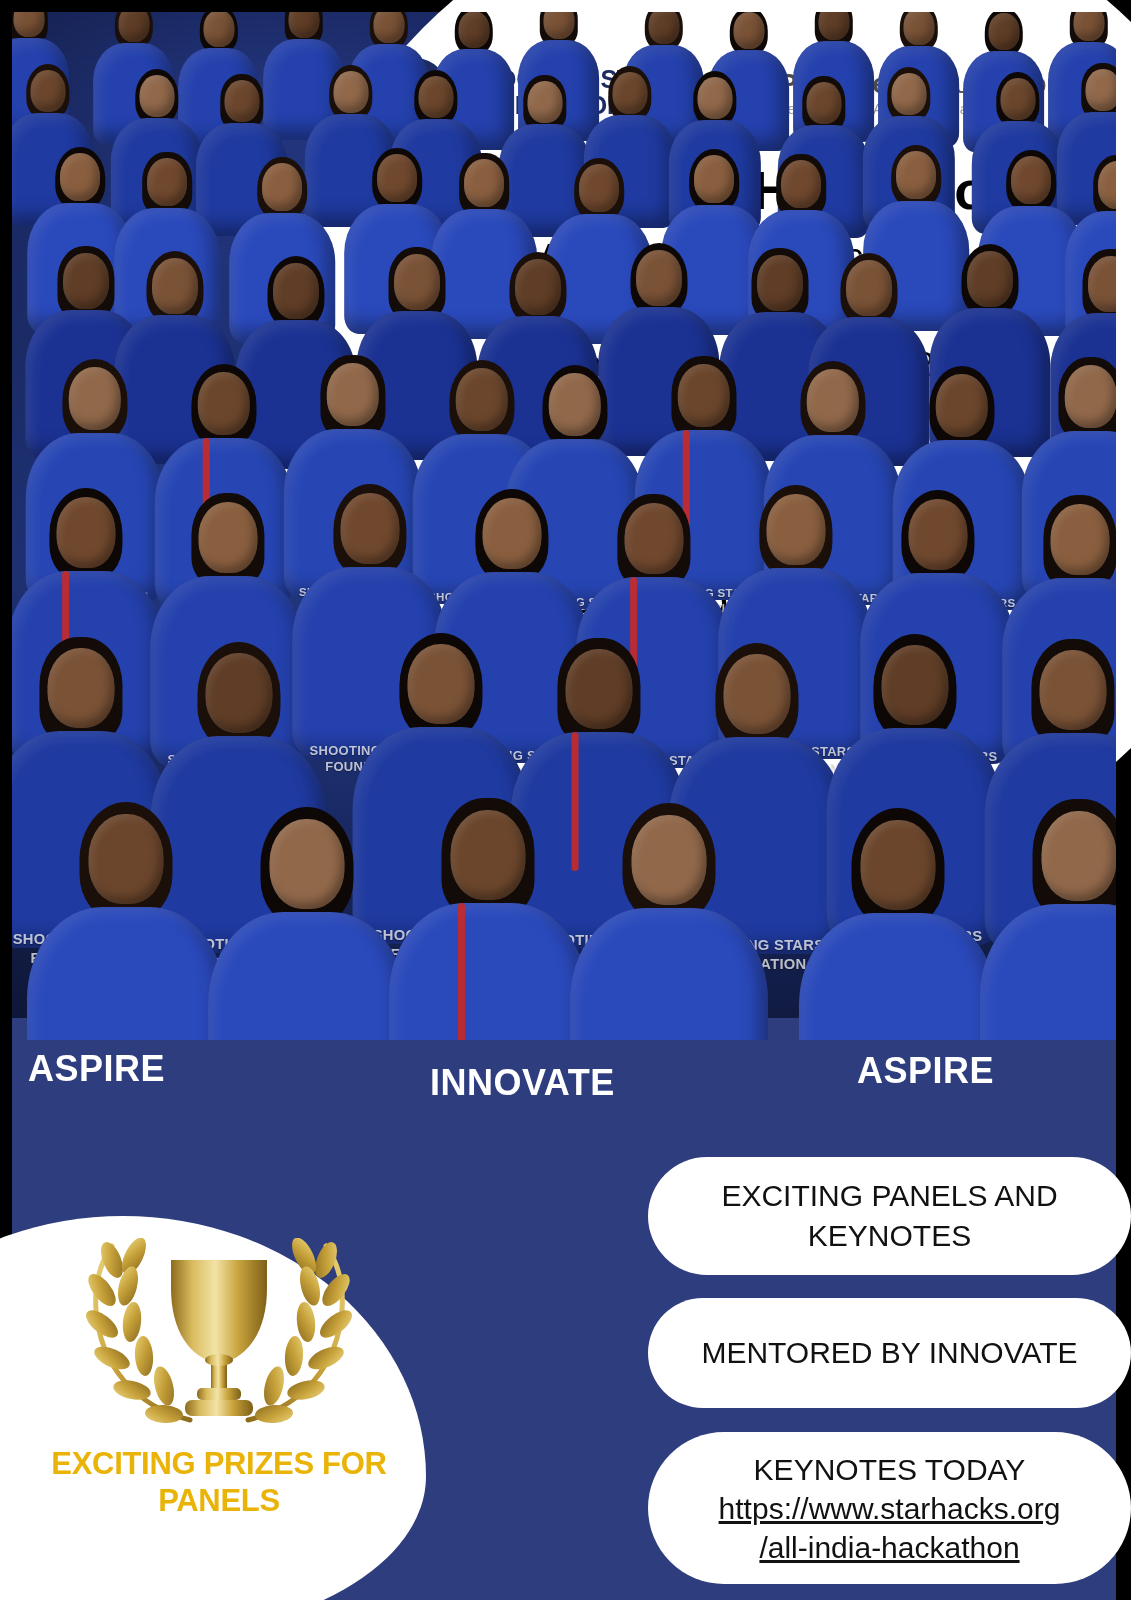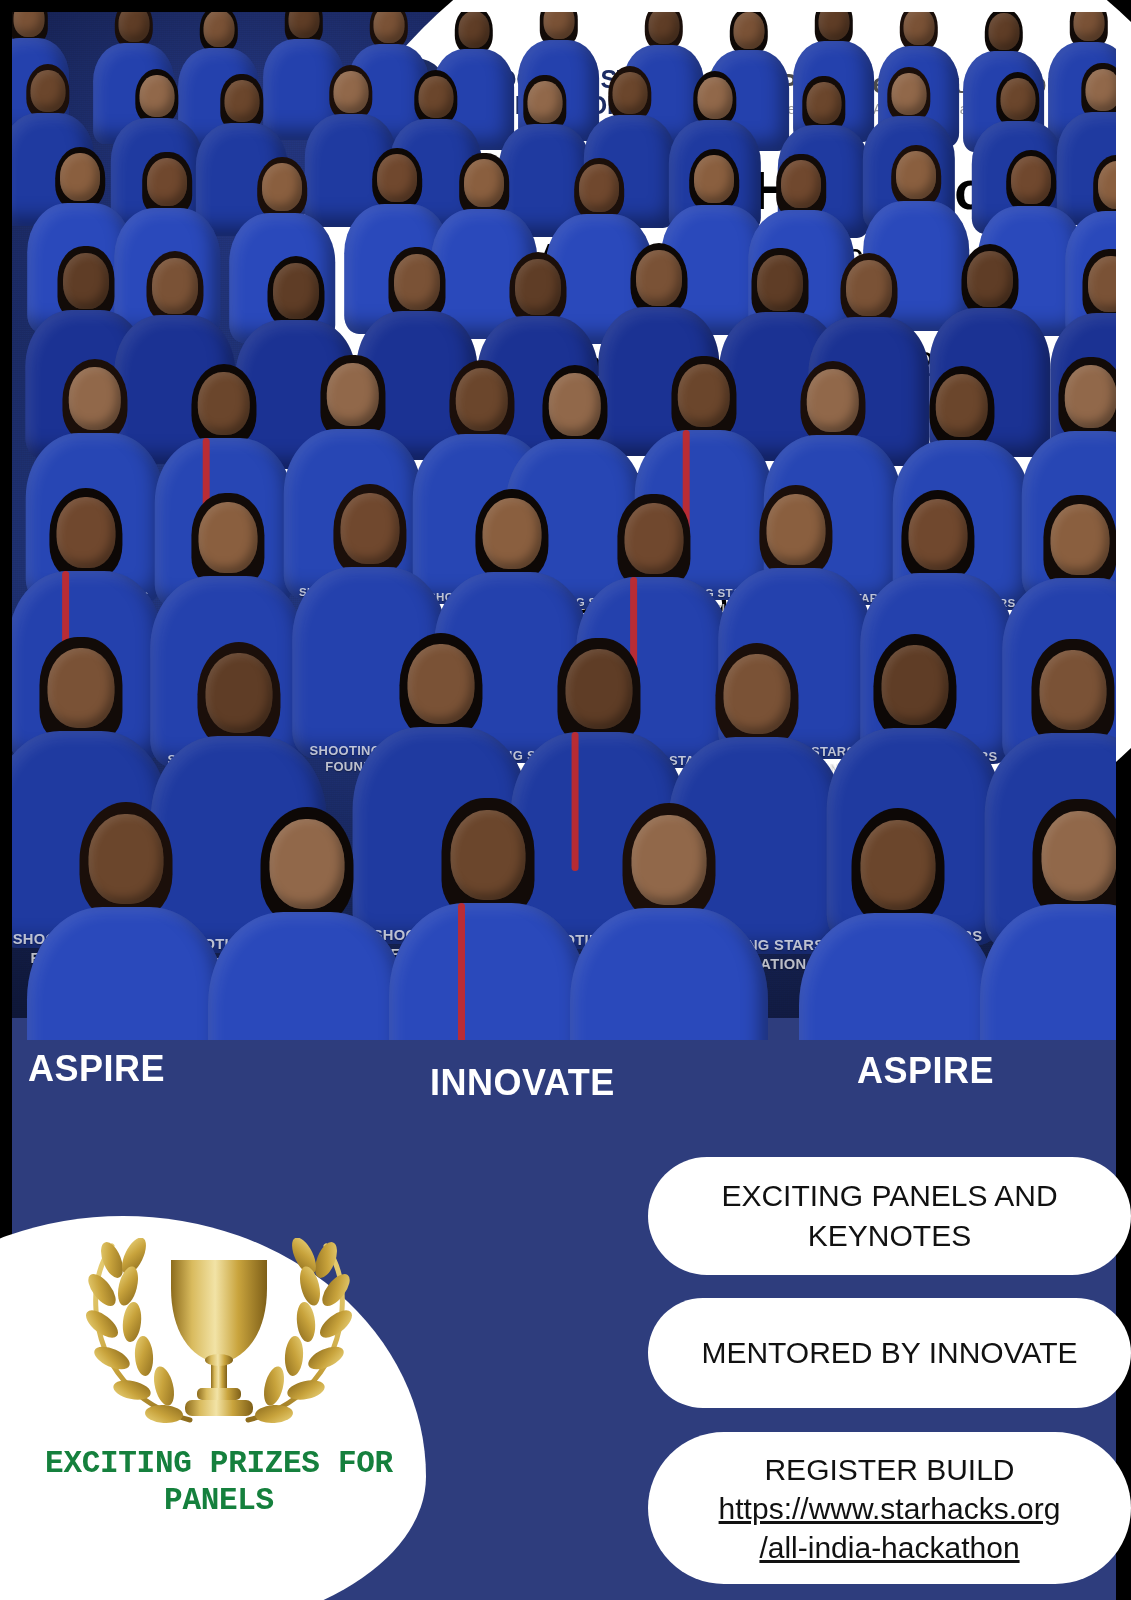--- a/index.html
+++ b/index.html
@@ -200,22 +200,22 @@
     position:relative;width:270px;height:195px;margin:22px auto 0 auto;
   }
   .laurel{position:absolute;top:0;width:120px;height:190px;}
   .laurel.l{left:-2px;}
   .laurel.r{right:-2px;transform:scaleX(-1);}
   .cup{
     position:absolute;left:50%;top:16px;transform:translateX(-50%);
     width:112px;height:170px;
   }
   .prize-text{
-    font-size:31px;font-weight:800;color:#15803d;
-    line-height:1.2;margin-top:12px;letter-spacing:-.3px;font-family:Liberation Mono, monospace;
+    font-size:31px;font-weight:800;color:#eab308;
+    line-height:1.2;margin-top:12px;letter-spacing:-.3px;
   }
   .prize-text .ln{display:block;}
 
   
   .pill{
     position:absolute;
     left:648px;width:483px;
     background:#fff;
     border-radius:90px;
     display:flex;align-items:center;justify-content:center;
@@ -847,19 +847,19 @@
   </div>
 
   <div class="pill p2">
     <div>
       <span class="ln">MENTORED BY INNOVATE</span>
     </div>
   </div>
 
   <div class="pill p3">
     <div>
-      <span class="ln head">REGISTER BUILD</span>
+      <span class="ln head">KEYNOTES TODAY</span>
       <span class="url">https://www.starhacks.org</span>
       <span class="url">/all-india-hackathon</span>
     </div>
   </div>
 
 </div>
 
 </body></html>

